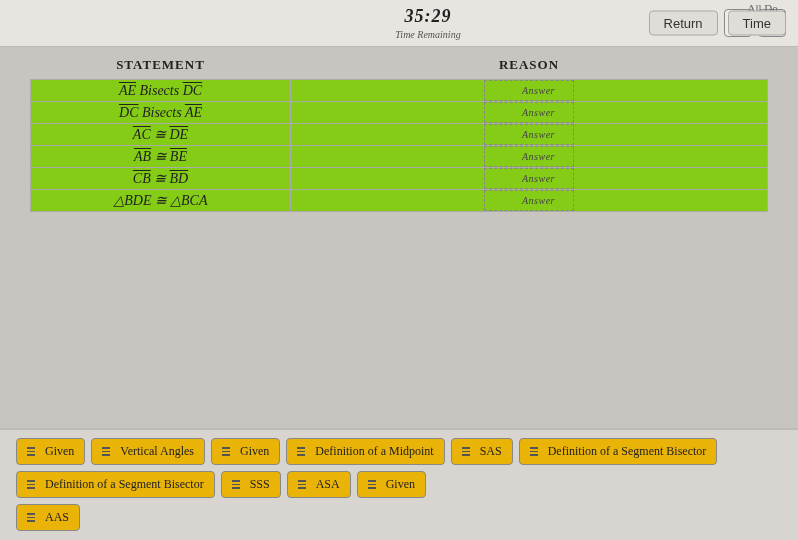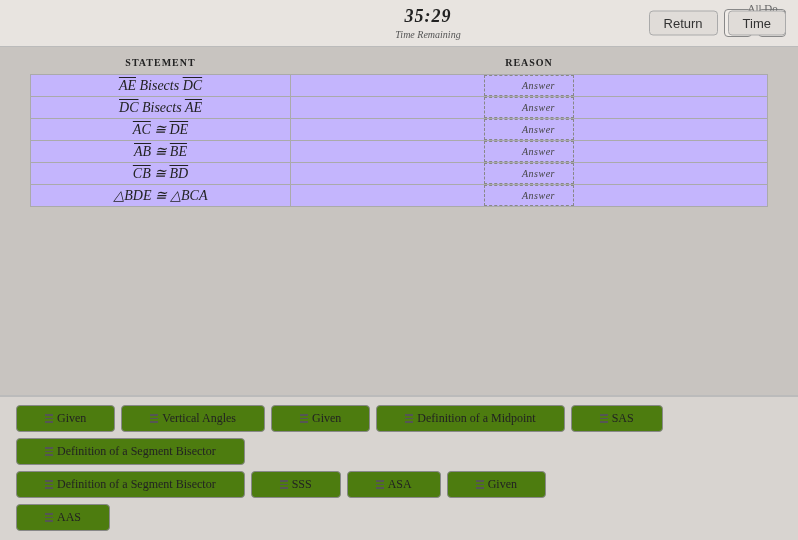--- a/index.html
+++ b/index.html
@@ -96,32 +96,32 @@
       background: #c8c4c0;
       padding: 4px 30px 4px 30px;
       flex: 1;
     }
     .proof-table {
       width: 100%;
       border-collapse: collapse;
       background: #c8c4c0;
     }
     .proof-table th {
-      font-size: 10px;
+      font-size: 13px;
       font-weight: bold;
       color: #222;
       text-align: center;
       padding: 6px 10px;
       letter-spacing: 1px;
       border: none;
     }
     .proof-table td {
       border: 1px solid #aaa;
       padding: 0;
-      background: #c4b5fd;
+      background: #84cc16;
     }
     .stmt-cell {
       text-align: center;
       padding: 8px 14px;
       font-size: 14px;
       color: #222;
       width: 260px;
       background: #cbc7c3;
       font-style: italic;
     }
@@ -156,25 +156,25 @@
     }
     .tiles-row {
       display: flex;
       flex-wrap: wrap;
       gap: 6px;
       margin-bottom: 6px;
     }
     .tile {
       display: flex;
       align-items: center;
-      gap: 4px;
+      gap: 10px;
       border: 1.5px solid #888;
       border-radius: 4px;
-      padding: 5px 28px;
-      background: #4d7c0f;
+      padding: 5px 10px;
+      background: #eab308;
       font-size: 12px;
       color: #222;
       cursor: grab;
       user-select: none;
       white-space: nowrap;
     }
     .tile-icon {
       display: flex;
       flex-direction: column;
       gap: 2px;

